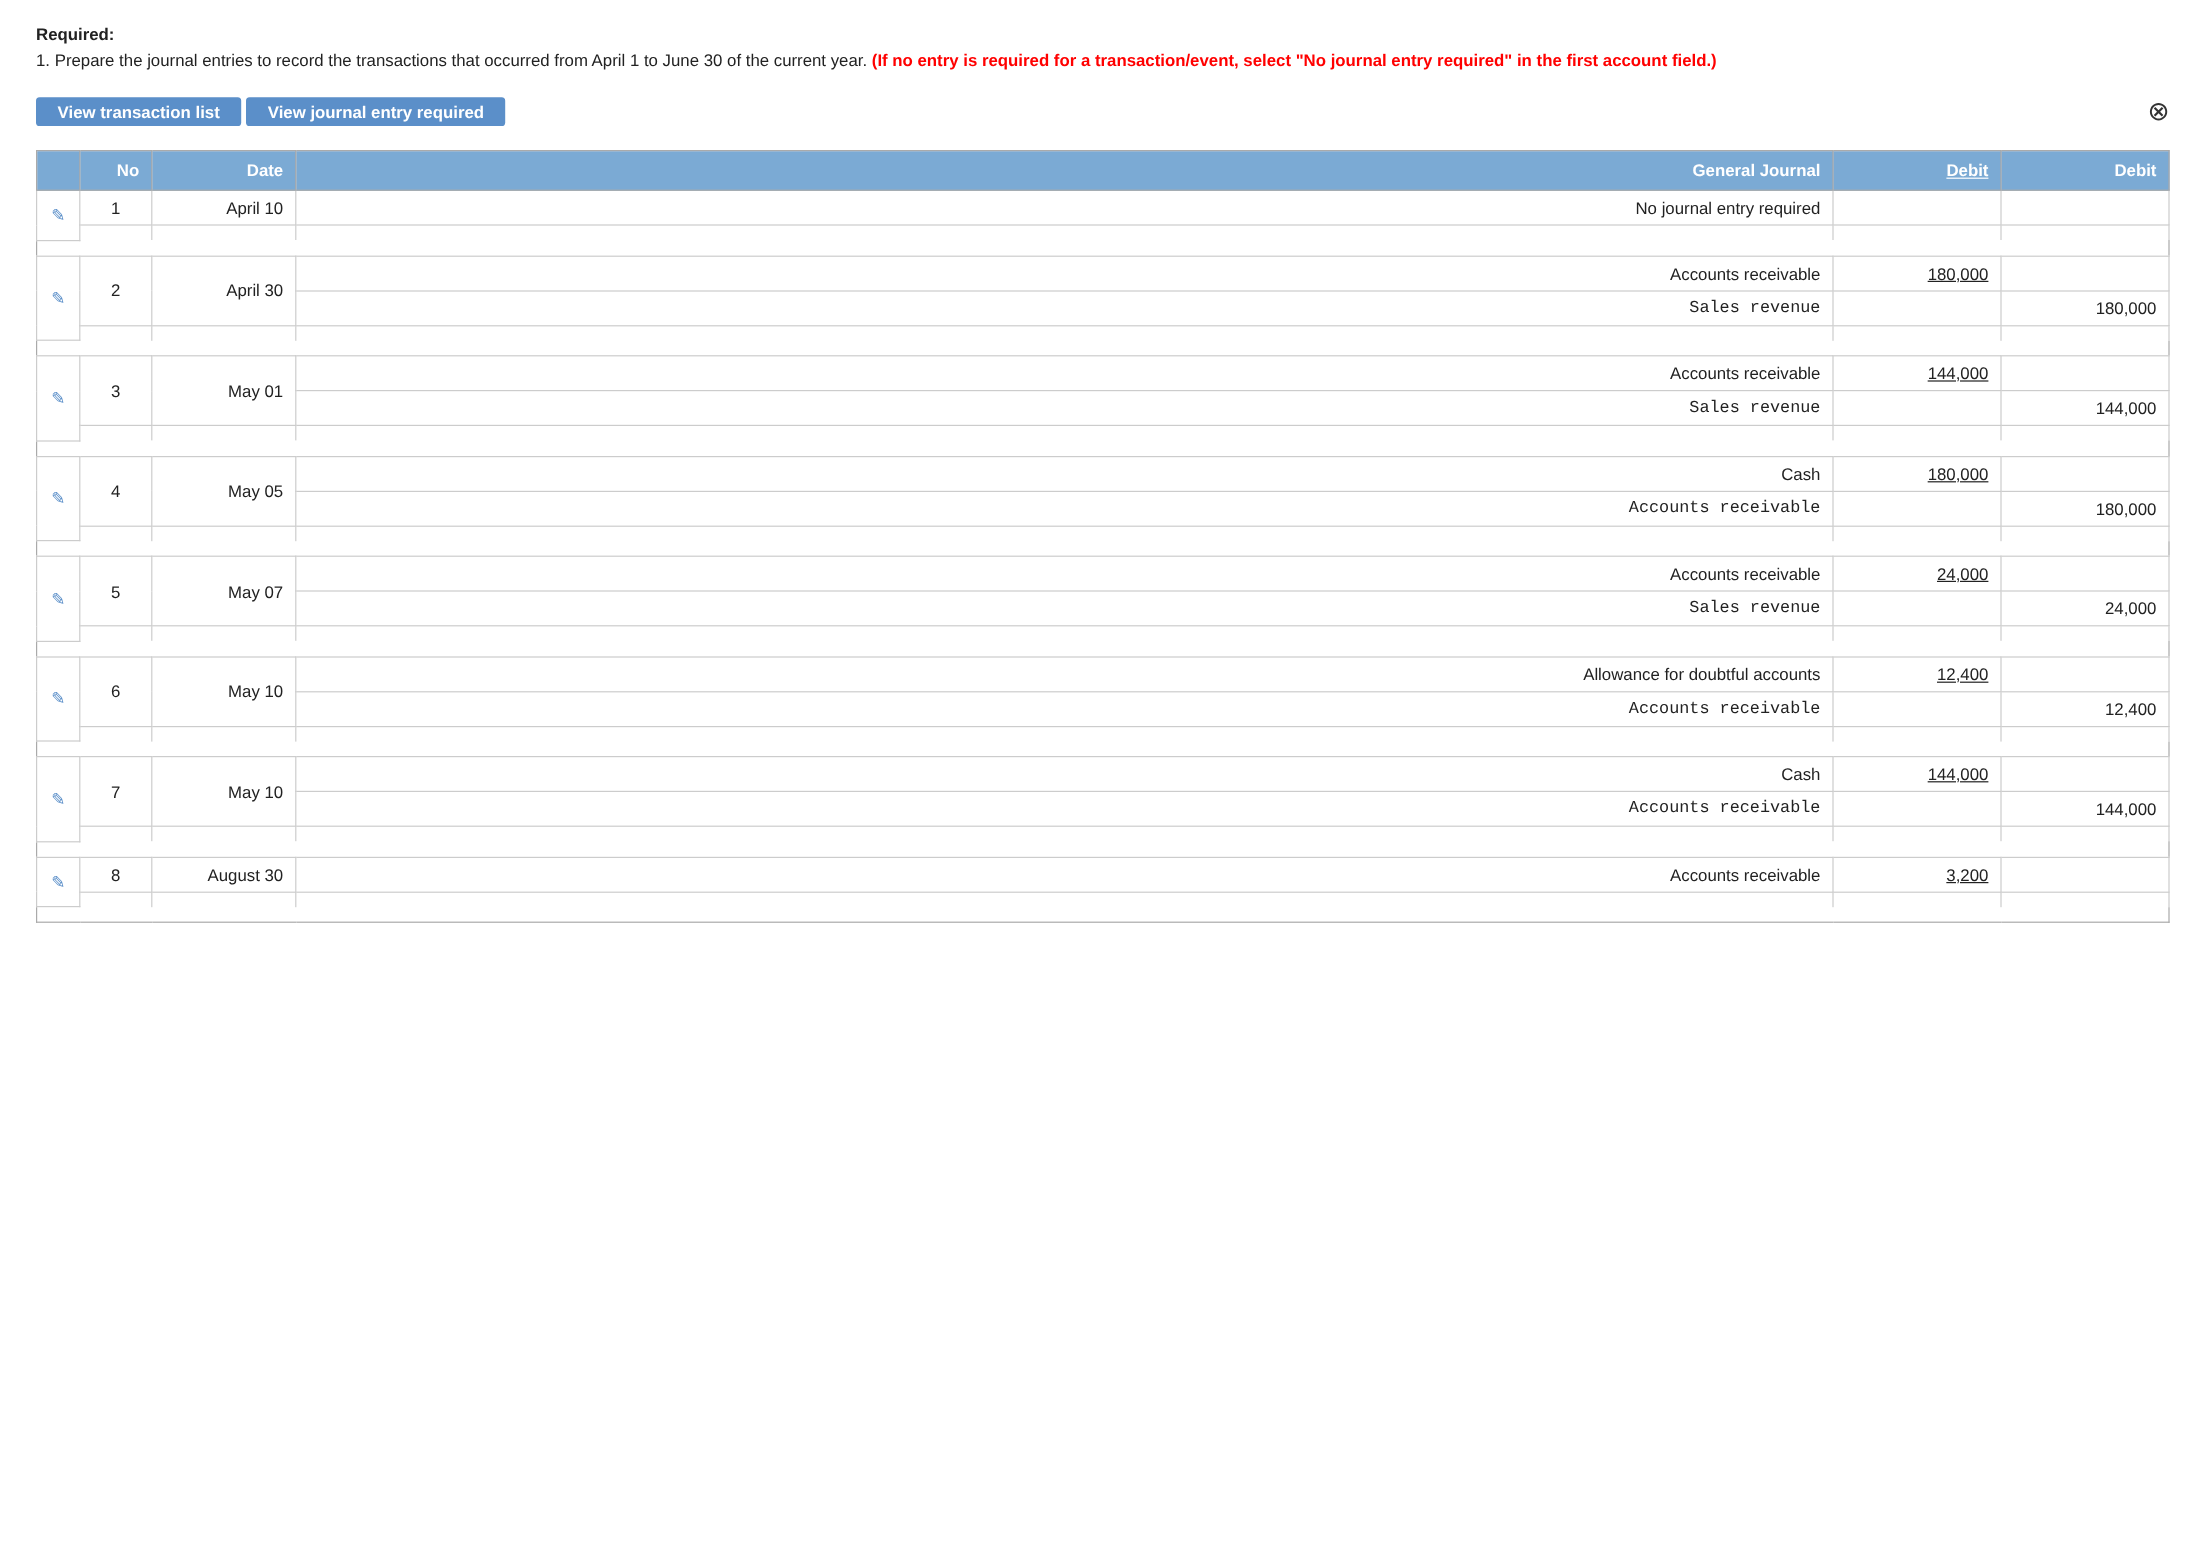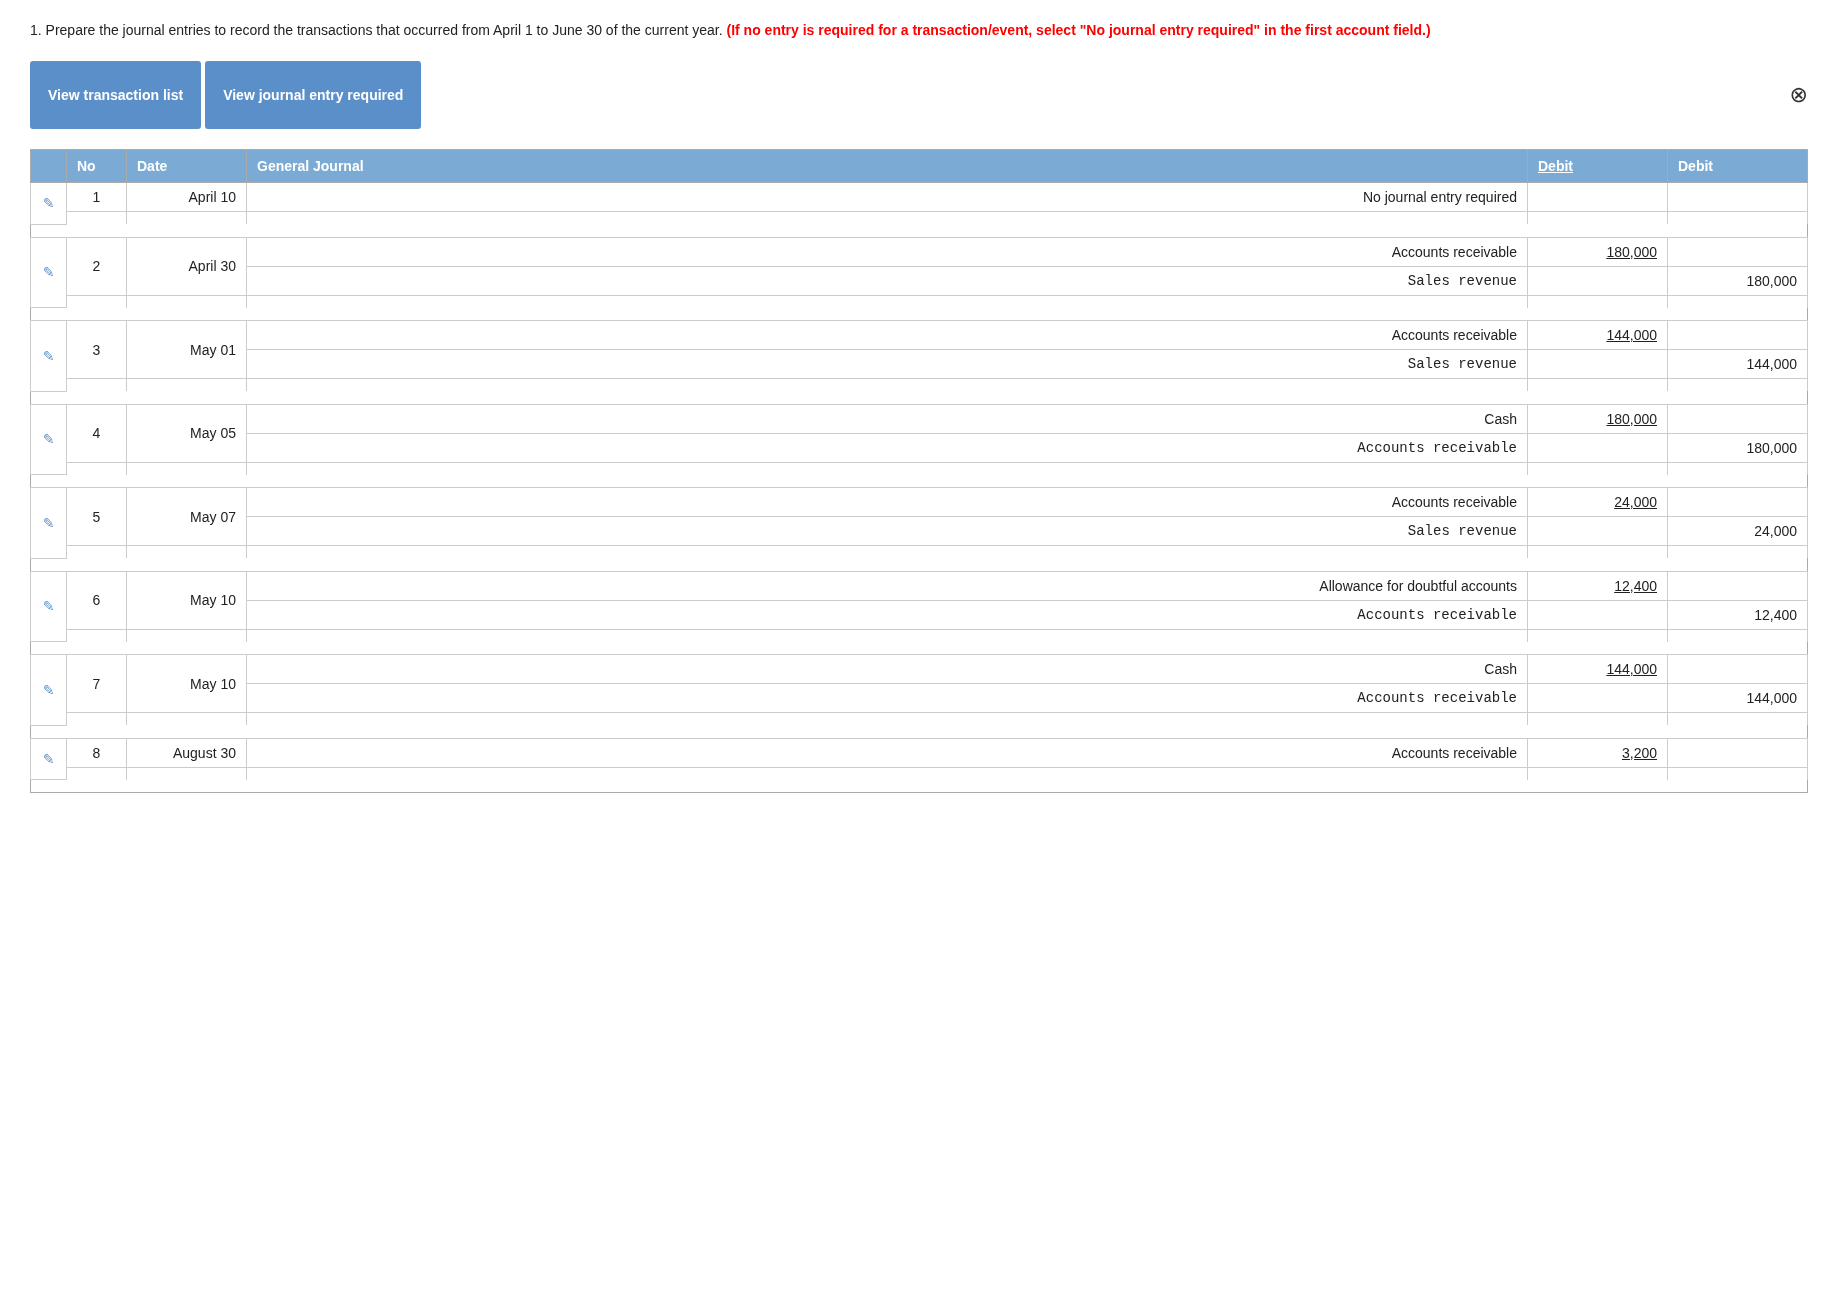--- a/index.html
+++ b/index.html
@@ -29,21 +29,21 @@
       display: flex;
       align-items: center;
       gap: 4px;
       margin-bottom: 20px;
       position: relative;
     }
     .btn-blue {
       background-color: #5b8fc9;
       color: #fff;
       border: none;
-      padding: 26px 18px;
+      padding: 4px 18px;
       font-size: 14px;
       font-weight: bold;
       cursor: pointer;
       border-radius: 3px;
     }
     .close-btn {
       position: absolute;
       right: 0;
       top: 50%;
       transform: translateY(-50%);
@@ -58,21 +58,21 @@
     }
     .journal-table {
       width: 100%;
       border-collapse: collapse;
       border: 1px solid #aaa;
     }
     .journal-table th {
       background-color: #7baad4;
       color: #fff;
       font-weight: bold;
-      text-align: left;
+      text-align: right;
       padding: 8px 10px;
       border: 1px solid #aaa;
       margin-top: 43px;
     }
     .journal-table td {
       border: 1px solid #ccc;
       padding: 6px 10px;
       vertical-align: middle;
     }
     .col-edit { width: 36px; text-align: center; }
@@ -103,20 +103,21 @@
     .group-separator td {
       height: 8px;
       border: none;
       background: #fff;
     }
   </style>
 </head>
 <body>
 
 <div class="required-section">
+  <div class="required-title">Required:</div>
   <div class="required-text">
     <span>1. Prepare the journal entries to record the transactions that occurred from April 1 to June 30 of the current year.</span>
     <span class="red-bold">(If no entry is required for a transaction/event, select "No journal entry required" in the first account field.)</span>
   </div>
 </div>
 
 <div class="button-bar">
   <button class="btn-blue">View transaction list</button>
   <button class="btn-blue">View journal entry required</button>
   <button class="close-btn">⊗</button>

